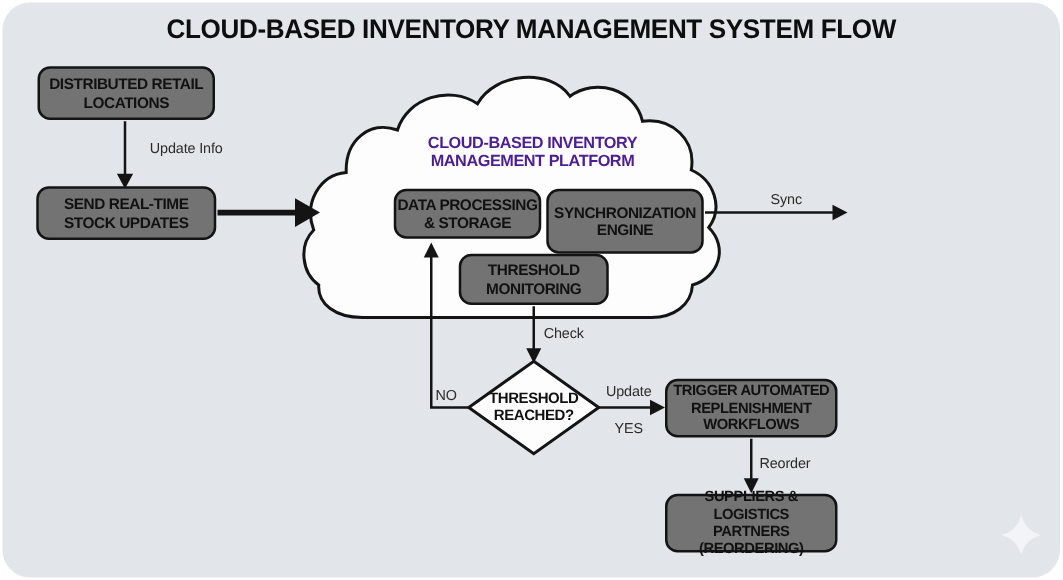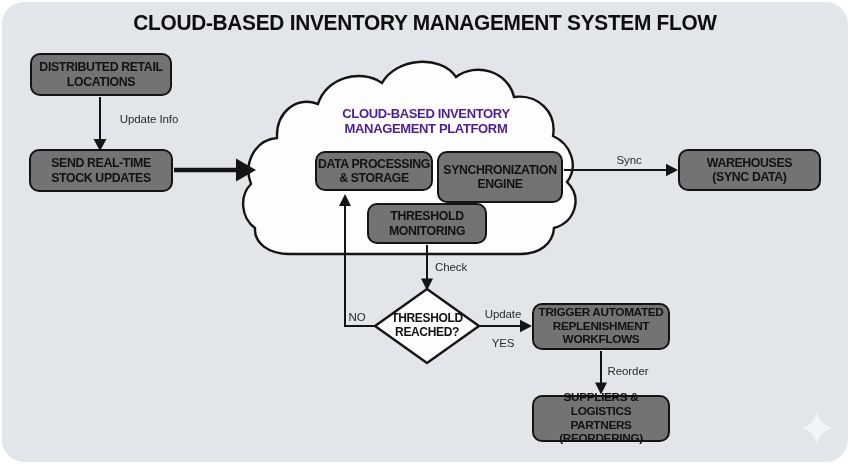--- a/index.html
+++ b/index.html
@@ -115,22 +115,20 @@
   <div class="node" style="left:30px; top:53px; width:142px; height:43px;">DISTRIBUTED RETAIL
 LOCATIONS</div>
   <div class="node" style="left:29px; top:149px; width:144px; height:43px;">SEND REAL-TIME
 STOCK UPDATES</div>
   <div class="node" style="left:287px; top:151px; width:118px; height:40px;margin-left:28px;">DATA PROCESSING
 &amp; STORAGE</div>
   <div class="node" style="left:437px; top:151px; width:126px; height:52px;">SYNCHRONIZATION
 ENGINE</div>
   <div class="node" style="left:367px; top:203px; width:120px; height:41px;">THRESHOLD
 MONITORING</div>
-  <div class="node" style="left:678px; top:149px; width:143px; height:42px;">WAREHOUSES
-(SYNC DATA)</div>
   <div class="node small" style="left:532px; top:395px; width:138px; height:47px;">SUPPLIERS &amp; LOGISTICS
 PARTNERS
 (REORDERING)</div>
   <div class="node small" style="left:532px; top:303px; width:138px; height:47px;">TRIGGER AUTOMATED
 REPLENISHMENT
 WORKFLOWS</div>
 
   <div class="cloud-title">CLOUD-BASED INVENTORY
 MANAGEMENT PLATFORM</div>
   <div class="diamond-label">THRESHOLD

